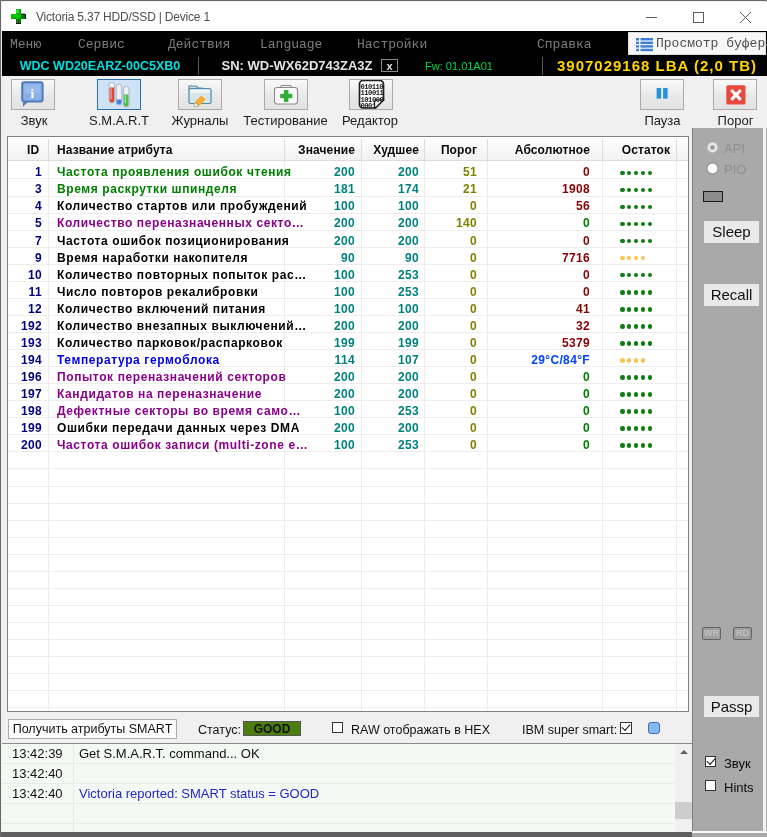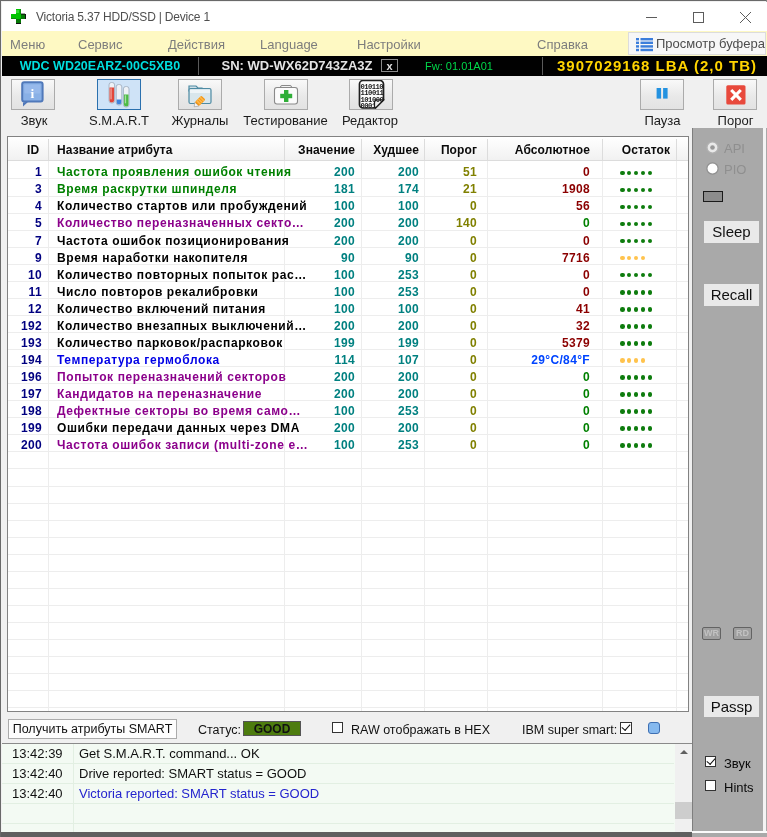--- a/index.html
+++ b/index.html
@@ -8,21 +8,21 @@
 body { font-family:"Liberation Sans", sans-serif; background:#f0f0f0; position:relative; }
 #win { position:absolute; left:0; top:0; width:767px; height:837px;
   border-top:1px solid #696969; border-left:1px solid #696969; border-right:1px solid #9a9a9a; background:#f0f0f0; }
 
 
 #title { position:absolute; left:1px; top:1px; width:765px; height:30px; background:#ffffff; }
 #tlogo { position:absolute; left:9px; top:7px; width:15px; height:15px; }
 #ttext { position:absolute; left:34px; top:8px; font-size:12px; color:#4f4f4f; letter-spacing:-.2px; }
 .wbtn { position:absolute; top:0; width:45px; height:30px; color:#5c5c5c; }
 
-#menu { position:absolute; left:1px; top:30px; width:765px; height:41px; background:#fef9c3; font-size:13px; color:#7d7d7d; }
+#menu { position:absolute; left:1px; top:30px; width:765px; height:41px; background:#000000; font-size:13px; color:#7d7d7d;font-family:Liberation Mono, monospace; }
 #menu span.mi { position:absolute; top:6px; }
 #bufbtn { position:absolute; right:1px; top:1px; width:138px; height:23px; background:#f7f7f7; border:1px solid #dcdcdc; }
 #bufbtn .bt { position:absolute; left:27px; top:3px; font-size:13px; color:#4d4d4d; white-space:nowrap; }
 
 #bbar { position:absolute; left:1px; top:55px; width:765px; height:20px; background:#010101; font-size:12px; font-weight:bold; }
 #bbar .seg { position:absolute; top:0; height:20px; line-height:20px; text-align:center; }
 #bbar .dv { position:absolute; top:1px; width:1px; height:18px; background:#5a5a5a; }
 #xbox { position:absolute; left:379px; top:3px; width:17px; height:13px; border:1px solid #8a8a8a; color:#e0e0e0; font-size:11px; line-height:12px; text-align:center; font-weight:bold; }
 
 #tbar { position:absolute; left:1px; top:75px; width:765px; height:61px; background:#f0f0f0; }
@@ -559,21 +559,20 @@
     <div style="position:absolute;left:646px;top:9px;width:12px;height:12px;background:#85b9ef;border:1.5px solid #3e6fb2;border-radius:3px"></div>
   </div>
 
   <div id="log">
     <div class="lr" style="top:0">
         <span class="ts">13:42:39</span>
         <span class="ms">Get S.M.A.R.T. command... OK</span>
       </div>
     <div class="lr" style="top:20px">
         <span class="ts">13:42:40</span>
-        <span class="ms">Drive reported: SMART status = GOOD</span>
       </div>
     <div class="lr" style="top:40px">
         <span class="ts">13:42:40</span>
         <span class="ms" style="color:#2424CE">Victoria reported: SMART status = GOOD</span>
       </div>
     <div class="lr" style="top:60px"></div>
     <div id="logsep"></div>
     <div id="lsb">
       <div style="position:absolute;left:4.5px;top:6px;width:0;height:0;border-left:4px solid transparent;border-right:4px solid transparent;border-bottom:4.5px solid #606060"></div>
       <div style="position:absolute;left:0;top:58px;width:17px;height:17px;background:#cdcdcd"></div>

